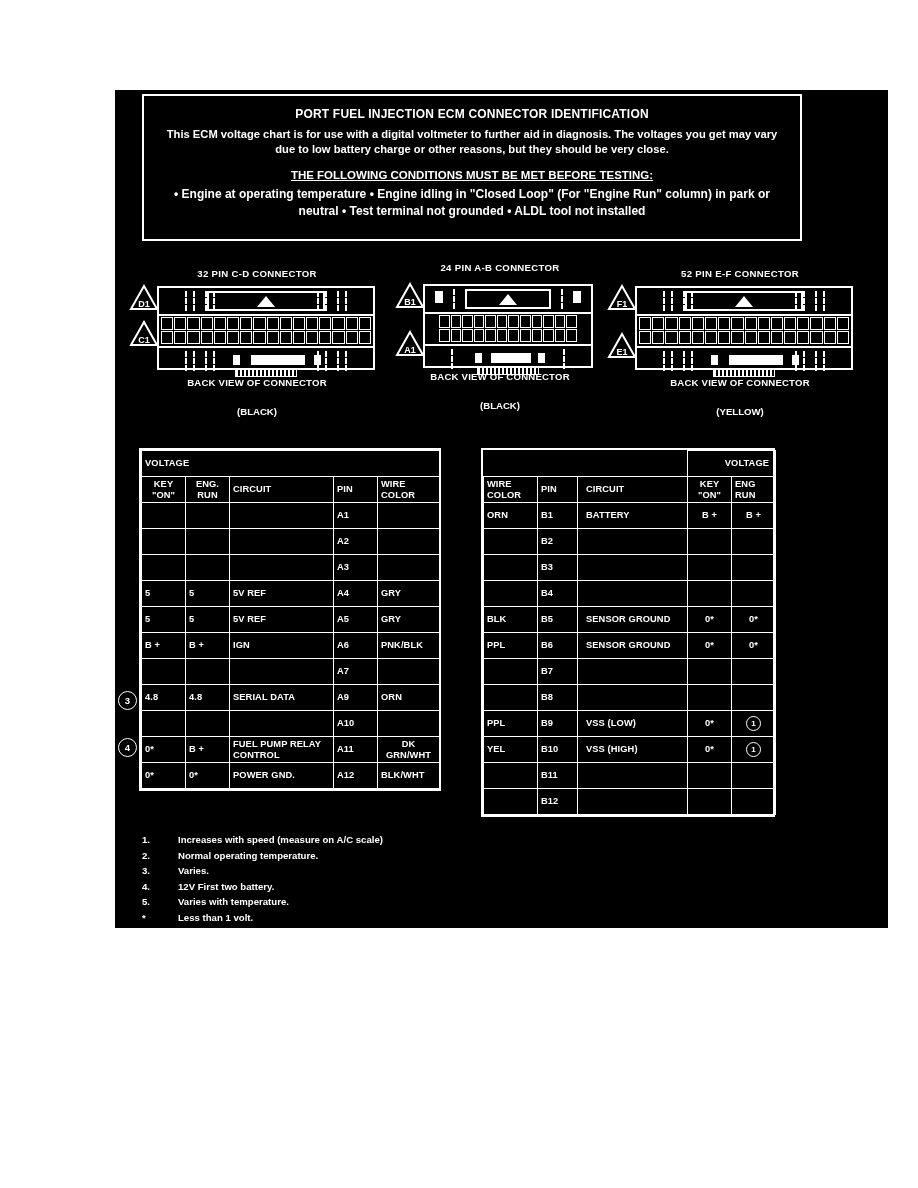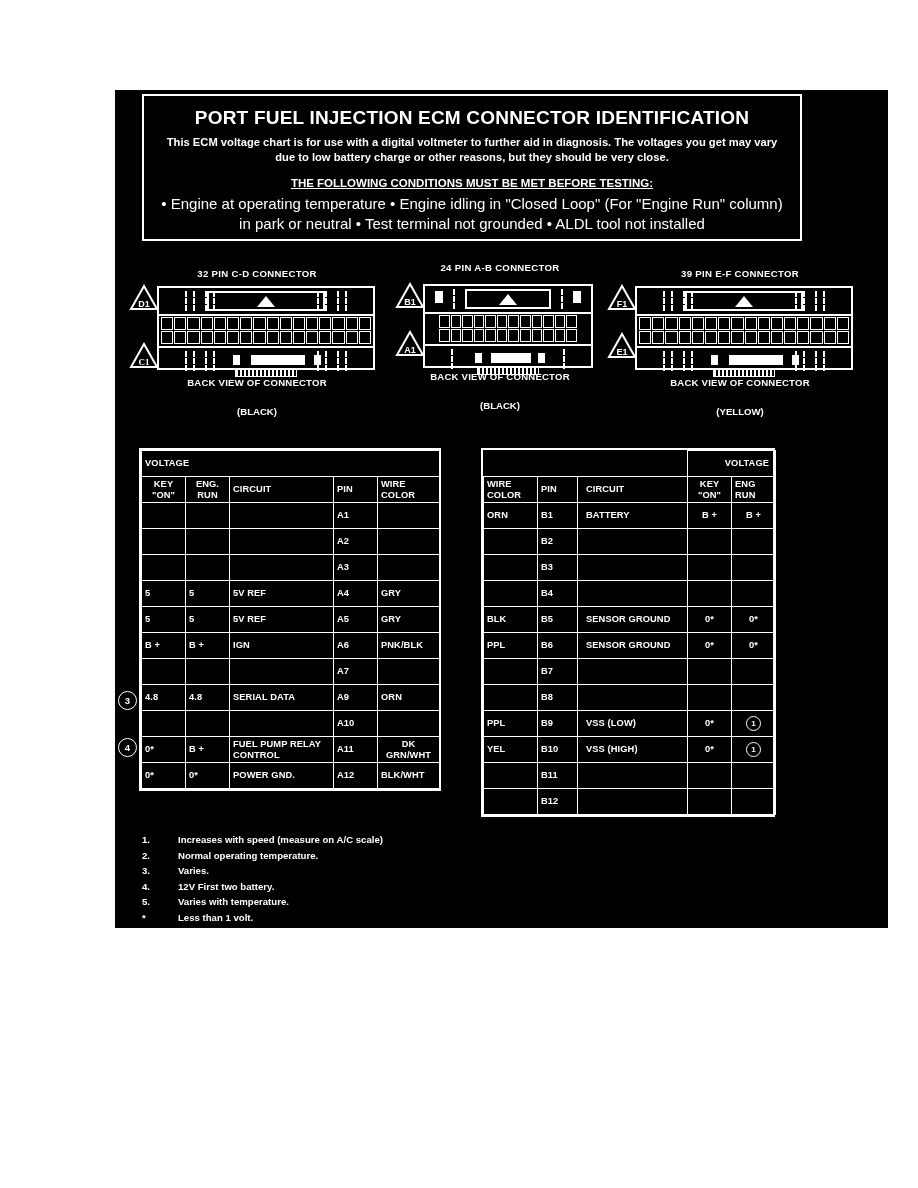--- a/index.html
+++ b/index.html
@@ -16,34 +16,34 @@
     background:#000000;color:#ffffff;
   }
 
   
   .header-box{
     position:absolute;left:27px;top:4px;width:660px;height:147px;
     border:2px solid #ffffff;box-sizing:border-box;
     padding:8px 12px 0 12px;text-align:center;
   }
   .hdr-title{
-    font-size:19px;font-weight:bold;letter-spacing:.2px;
+    font-size:12px;font-weight:bold;letter-spacing:.2px;
     margin-top:4px;margin-bottom:6px;line-height:1.1;
   }
   .hdr-sub{
     font-size:11.2px;font-weight:bold;line-height:1.35;
     margin:0 6px 12px 6px;
   }
   .hdr-cond{
     font-size:11.5px;font-weight:bold;text-decoration:underline;
     margin-bottom:5px;
     margin-top:8px;
   }
   .hdr-bullets{
-    font-size:15px;font-weight:normal;line-height:1.35;margin:0 2px;
+    font-size:12px;font-weight:bold;line-height:1.35;margin:0 2px;
   }
 
   
   .conn-row{position:absolute;left:0;top:178px;width:773px;height:150px;}
   .conn{position:absolute;text-align:center;}
   .conn-title{font-size:9.6px;font-weight:bold;letter-spacing:.3px;white-space:nowrap;}
   .conn-body{position:relative;margin-top:3px;}
   .conn-backview{font-size:9.6px;font-weight:bold;letter-spacing:.2px;margin-top:9px;white-space:nowrap;}
   .conn-color{font-size:9.6px;font-weight:bold;margin-top:18px;white-space:nowrap;}
 
@@ -134,21 +134,21 @@
 
       <div class="conn" style="left:22px;top:0;width:240px;">
         <div class="conn-title">32 PIN C-D  CONNECTOR</div>
         <div class="conn-body" style="height:86px;text-align:center;">
           <div class="tri" style="left:-8px;top:2px;">
             <svg width="30" height="27" viewBox="0 0 30 27">
                 <polygon points="15,2 28,25 2,25" fill="none" stroke="#fff" stroke-width="2"></polygon>
               </svg>
             <div class="tri-lbl">D1</div>
           </div>
-          <div class="tri" style="left:-8px;top:60px;font-family:Liberation Serif, serif;">
+          <div class="tri" style="left:-8px;top:38px;">
             <svg width="30" height="27" viewBox="0 0 30 27">
                 <polygon points="15,2 28,25 2,25" fill="none" stroke="#fff" stroke-width="2"></polygon>
               </svg>
             <div class="tri-lbl">C1</div>
           </div>
           <div class="shell" style="position:absolute;left:20px;top:4px;width:218px;height:84px;">
             <div class="shell-top">
               <div class="chev">
                   <div class="chev-arrow"></div>
                 </div>
@@ -282,21 +282,21 @@
               <div class="botbar" style="left:113px;width:7px;"></div>
             </div>
             <div class="tab"></div>
           </div>
         </div>
         <div class="conn-backview">BACK VIEW OF CONNECTOR</div>
         <div class="conn-color">(BLACK)</div>
       </div>
 
       <div class="conn" style="left:500px;top:0;width:250px;">
-        <div class="conn-title">39 PIN E-F  CONNECTOR</div>
+        <div class="conn-title">52 PIN E-F  CONNECTOR</div>
         <div class="conn-body" style="height:86px;">
           <div class="tri" style="left:-8px;top:2px;">
             <svg width="30" height="27" viewBox="0 0 30 27">
                 <polygon points="15,2 28,25 2,25" fill="none" stroke="#fff" stroke-width="2"></polygon>
               </svg>
             <div class="tri-lbl">F1</div>
           </div>
           <div class="tri" style="left:-8px;top:50px;">
             <svg width="30" height="27" viewBox="0 0 30 27">
                 <polygon points="15,2 28,25 2,25" fill="none" stroke="#fff" stroke-width="2"></polygon>

